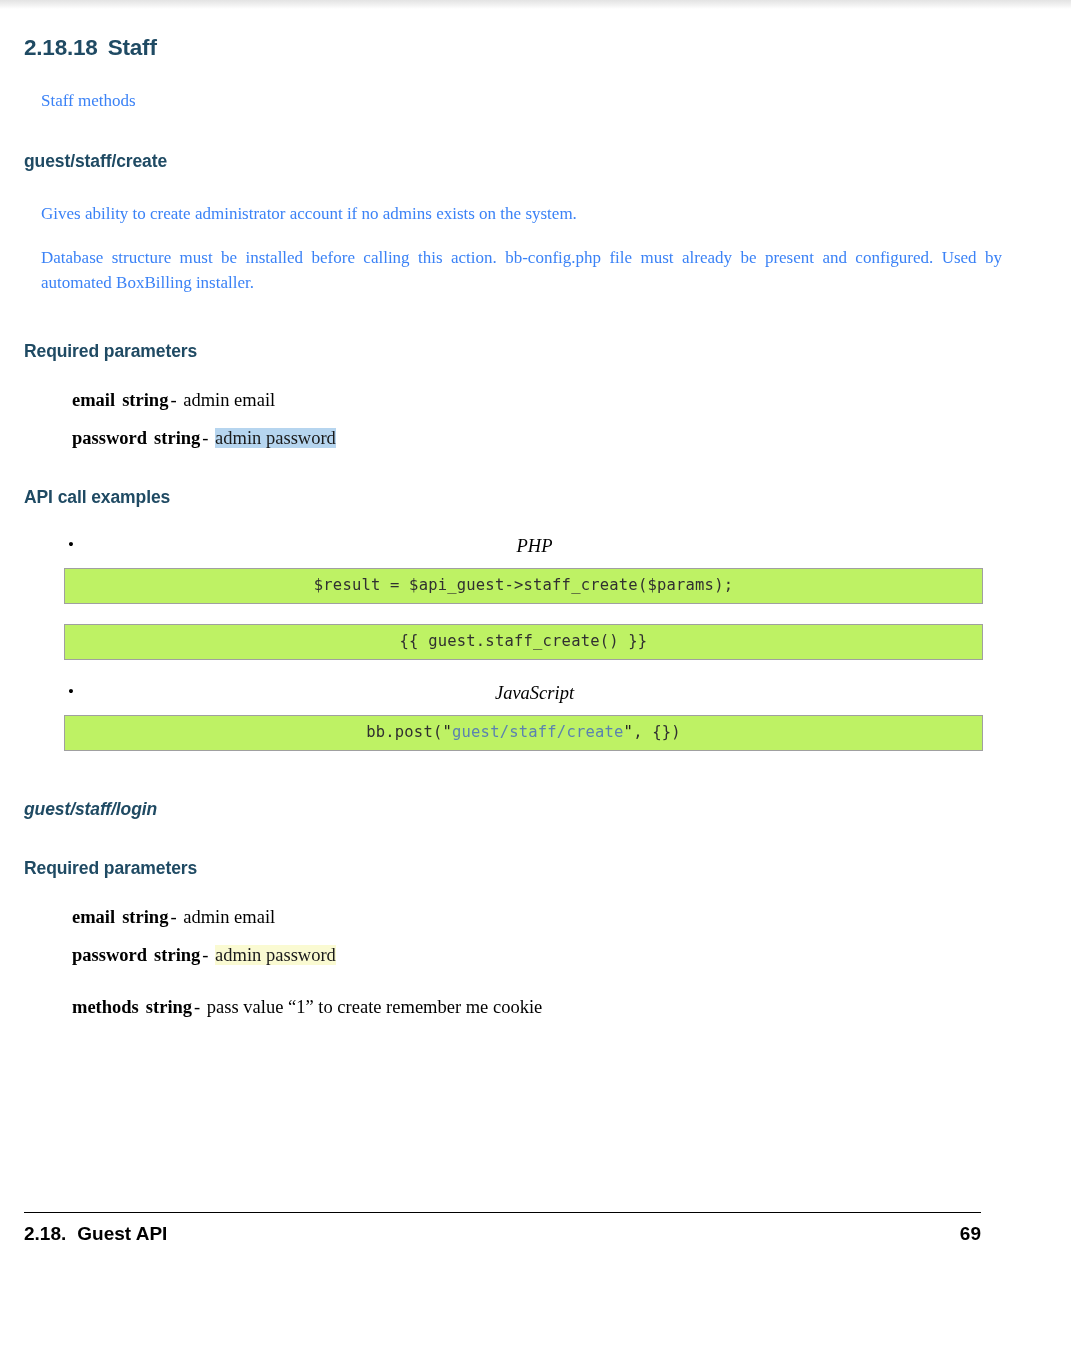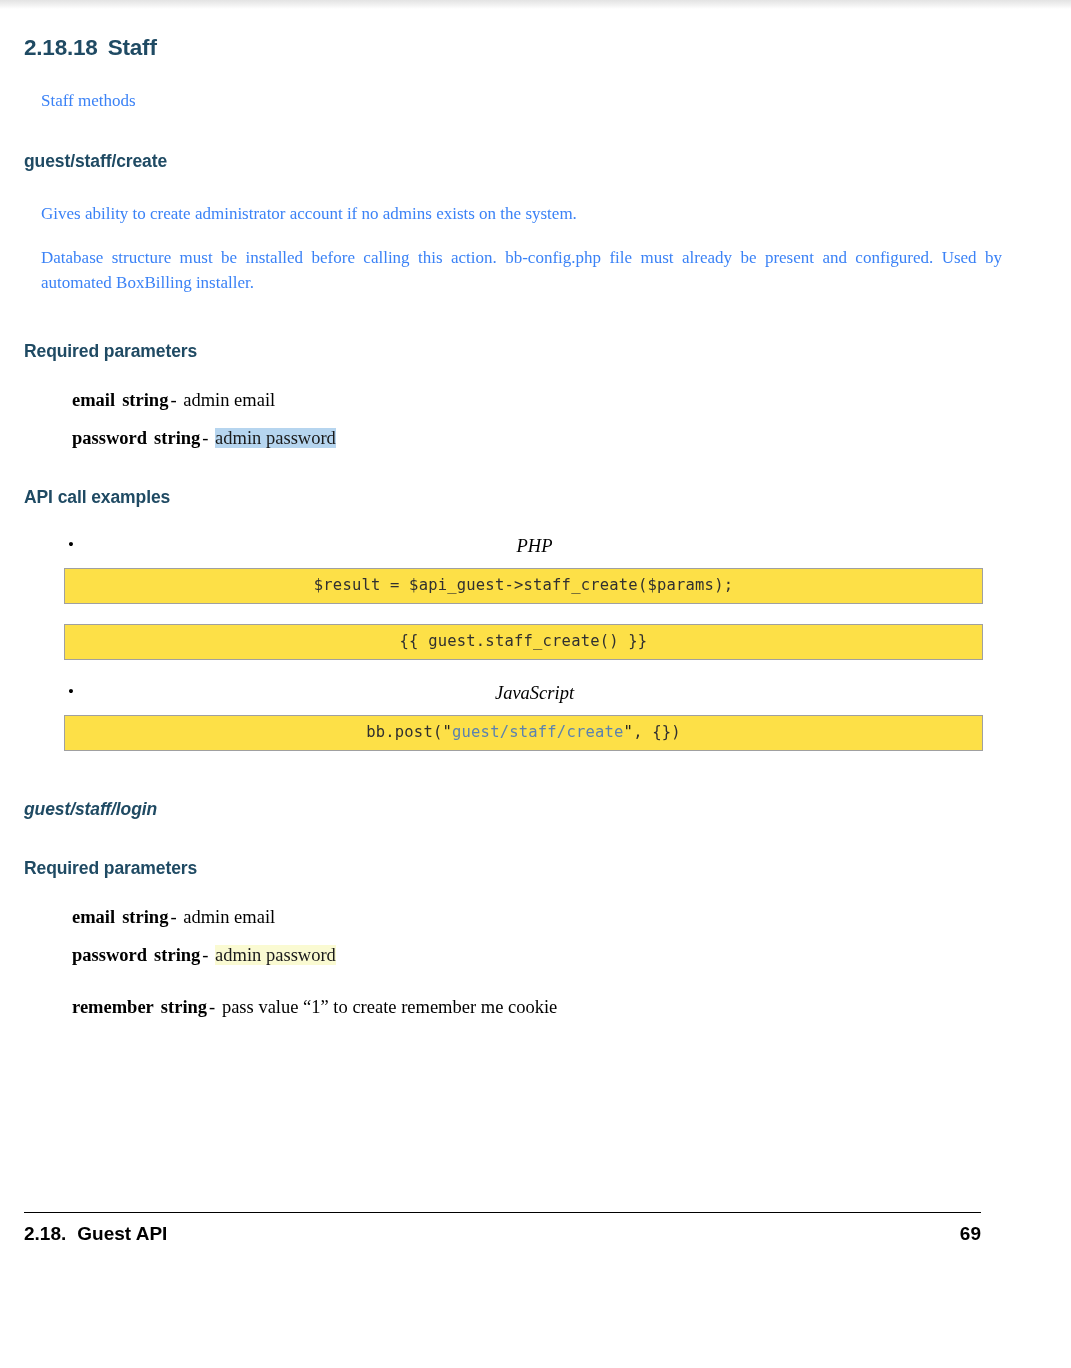--- a/index.html
+++ b/index.html
@@ -134,21 +134,21 @@
     top: -1px;
     font-style: normal;
     font-size: 17px;
   }
 
   .code-block {
     margin: 10px 0 0 40px;
     width: 919px;
     box-sizing: border-box;
     border: 1px solid #a0a0a0;
-    background: #fde047;
+    background: #bef264;
     padding: 7px 10px 8px 10px;
     font-family: "DejaVu Sans Mono", "Liberation Mono", monospace;
     font-size: 15.5px;
     line-height: 19px;
     color: #303030;
     white-space: pre;
     letter-spacing: 0.2px;
   }
   .code-block .str-q { color: #222222; }
   .code-block .str-v { color: #5b82b0; }
@@ -234,21 +234,21 @@
         <span class="pname">email</span><span class="ptype">string</span><span class="pdash">-</span> <span>admin email</span>
       </div>
       <div class="param-item" style="margin-top:12px;">
         <span class="pname">password</span><span class="ptype">string</span><span class="pdash">-</span> <span class="hl-yellow">admin password</span>
       </div>
     </div>
 
 
     <div class="param-list" style="margin-top:26px;">
       <div class="param-item">
-        <span class="pname">remember</span><span class="ptype">string</span><span class="pdash">-</span> <span>pass value “1” to create remember me cookie</span>
+        <span class="pname">methods</span><span class="ptype">string</span><span class="pdash">-</span> <span>pass value “1” to create remember me cookie</span>
       </div>
     </div>
 
   </div>
 
   <div class="footer">
     <hr class="footer-rule">
     <div class="footer-row">
       <div class="footer-left">
         <span class="fnum">2.18.</span><span>Guest API</span>

